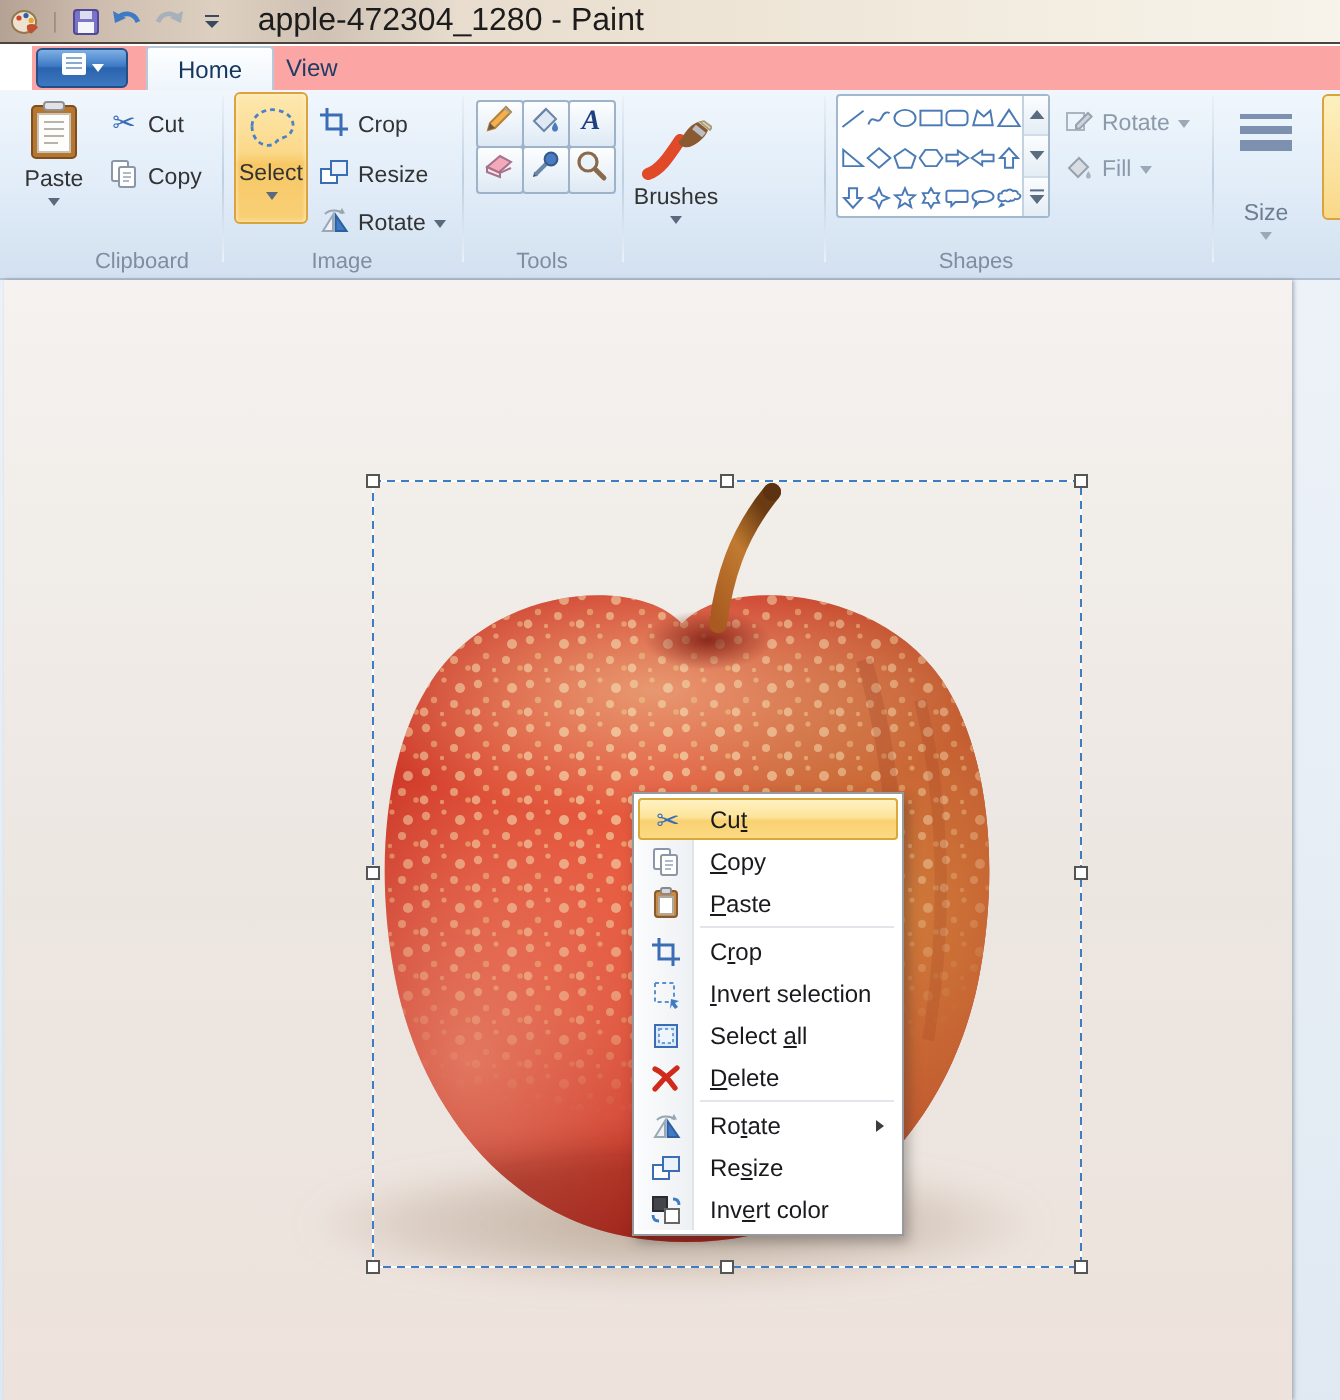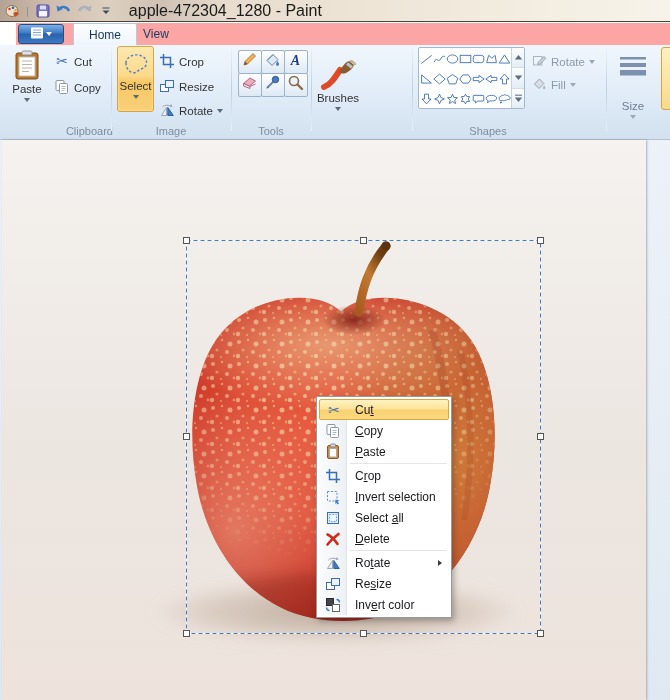--- a/index.html
+++ b/index.html
@@ -162,21 +162,21 @@
       <span>Cut</span>
     </div>
     <div class="smallbtn" style="left:54px; top:34px;">
       <span><svg width="16" height="16" viewBox="0 0 16 16">
             <rect x="2" y="1.5" width="8" height="10" rx="1" fill="#fff" stroke="#8a97a8"></rect>
             <rect x="5.5" y="4.5" width="8" height="10" rx="1" fill="#fff" stroke="#8a97a8"></rect>
             <path d="M7.5 7.5h4M7.5 9.5h4M7.5 11.5h3" stroke="#b0bac6"></path>
           </svg></span>
       <span>Copy</span>
     </div>
-    <div class="grp-label" style="left:3px; width:110px;text-align:right;">Clipboard</div>
+    <div class="grp-label" style="left:16px; width:110px;">Clipboard</div>
     <div class="gsep" style="left:111px;"></div>
 
     <div class="bigbtn selected" style="left:117px; top:1px; width:37px; height:66px;">
       <span><svg width="32" height="28" viewBox="0 0 32 28">
             <path d="M6 13c0-5 6-9 12-8 6 .8 10 5 8 10-1.6 4.3-6 3.4-8 6-1.6 2.3-6 2.2-8.6 0C7 19 6 16 6 13z" fill="none" stroke="#4a82c8" stroke-width="1.4" stroke-dasharray="2.4 2"></path>
           </svg></span>
       <span class="cap">Select</span>
       <span class="caret"></span>
     </div>
     <div class="smallbtn" style="left:159px; top:8px;">

